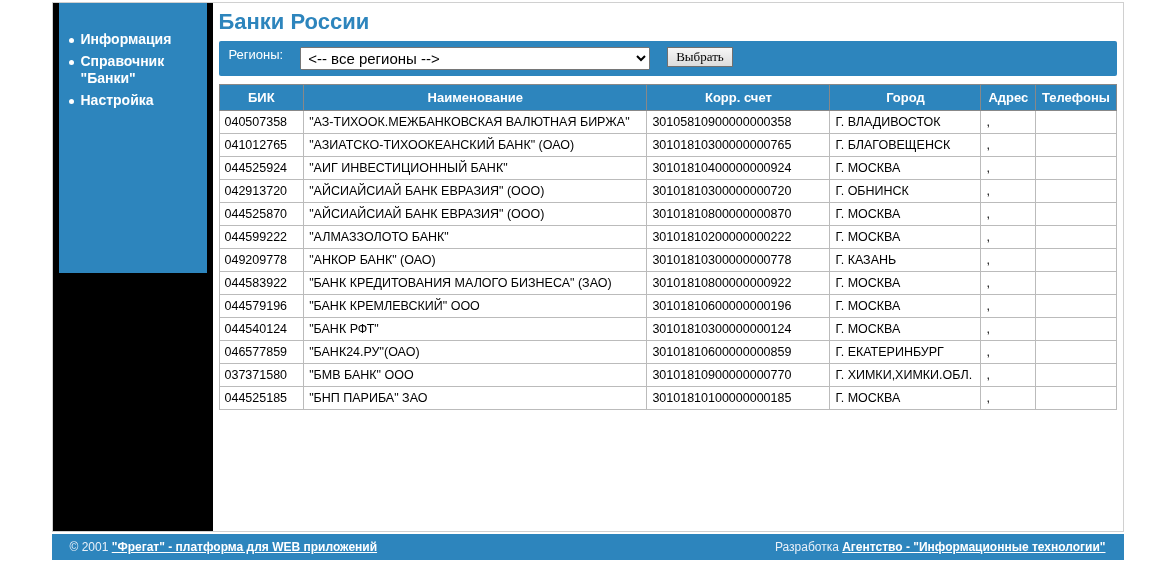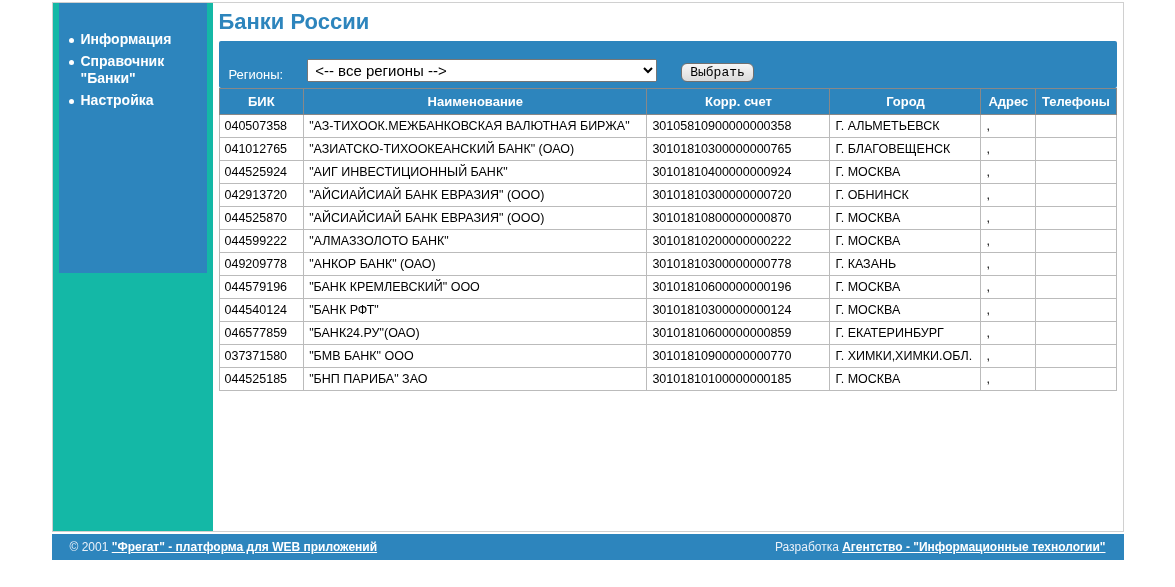--- a/index.html
+++ b/index.html
@@ -24,21 +24,21 @@
     height: 530px;
     position: relative;
     top: 2px;
     display: flex;
     box-sizing: border-box;
     background: #fff;
   }
   .sidebar {
     width: 160px;
     min-width: 160px;
-    background: #14b8a6;
+    background: #000000;
     padding-top: 10px;
   }
   .sidebar-box {
     background: #2d85bd;
     margin: -10px 6px 0 6px;
     padding: 28px 8px 160px 8px;
     color: #fff;
   }
   .sidebar-box ul {
     list-style: none;
@@ -74,60 +74,59 @@
     margin: 0 0 6px 0;
     color: #2d85bd;
     font-size: 22px;
     font-weight: bold;
   }
   .bar {
     background: #2d85bd;
     color: #fff;
     padding: 6px 10px;
     display: flex;
-    align-items: flex-end;
-    font-size: 13px;
-    gap: 24px;
+    align-items: flex-start;
+    font-size: 13px;
+    gap: 17px;
     flex-wrap: nowrap;
   }
   .bar.regions { border-radius: 2px; }
   .bar.search { margin-top: 8px; border-radius: 2px; justify-content: flex-start; }
   .bar input[type="text"], .bar select {
     font-size: 15px;
     padding: 1px 3px;
   }
   .regions select { width: 350px; }
   .bar button {
-    font-family: Liberation Mono, monospace;
+    font-family: Liberation Serif, serif;
     font-size: 13px;
     padding: 1px 8px;
     border: 1px solid #707070;
     background: linear-gradient(#f6f6f6,#dcdcdc);
-    border-radius: 6px;
+    border-radius: 0;
     cursor: pointer;
-    margin-top: 16px;
   }
   .spacer { flex: 1; }
   .pager {
     display: flex;
     align-items: center;
     gap: 4px;
     font-size: 13px;
   }
   .pager button.nav {
     width: 22px;
     padding: 1px 0;
   }
   .pager input.page {
     width: 40px;
     text-align: center;
   }
   .pager .total { margin-left: 2px; }
   .table-holder {
-    margin-top: 0;
+    margin-top: 8px;
     flex: 1;
     overflow: auto;
     min-height: 0;
   }
   table.data {
     border-collapse: collapse;
     width: 100%;
     table-layout: fixed;
   }
   table.data th {
@@ -206,21 +205,21 @@
               <th>Город</th>
               <th>Адрес</th>
               <th>Телефоны</th>
             </tr>
           </thead>
           <tbody id="tbody">
               <tr>
                 <td>040507358</td>
                 <td>"АЗ-ТИХООК.МЕЖБАНКОВСКАЯ ВАЛЮТНАЯ БИРЖА"</td>
                 <td>30105810900000000358</td>
-                <td>Г. АЛЬМЕТЬЕВСК</td>
+                <td>Г. ВЛАДИВОСТОК</td>
                 <td>,</td>
                 <td></td>
               </tr>
               <tr>
                 <td>041012765</td>
                 <td>"АЗИАТСКО-ТИХООКЕАНСКИЙ БАНК" (ОАО)</td>
                 <td>30101810300000000765</td>
                 <td>Г. БЛАГОВЕЩЕНСК</td>
                 <td>,</td>
                 <td></td>
@@ -255,20 +254,28 @@
                 <td>30101810200000000222</td>
                 <td>Г. МОСКВА</td>
                 <td>,</td>
                 <td></td>
               </tr>
               <tr>
                 <td>049209778</td>
                 <td>"АНКОР БАНК" (ОАО)</td>
                 <td>30101810300000000778</td>
                 <td>Г. КАЗАНЬ</td>
+                <td>,</td>
+                <td></td>
+              </tr>
+              <tr>
+                <td>044583922</td>
+                <td>"БАНК КРЕДИТОВАНИЯ МАЛОГО БИЗНЕСА" (ЗАО)</td>
+                <td>30101810800000000922</td>
+                <td>Г. МОСКВА</td>
                 <td>,</td>
                 <td></td>
               </tr>
               <tr>
                 <td>044579196</td>
                 <td>"БАНК КРЕМЛЕВСКИЙ" ООО</td>
                 <td>30101810600000000196</td>
                 <td>Г. МОСКВА</td>
                 <td>,</td>
                 <td></td>

